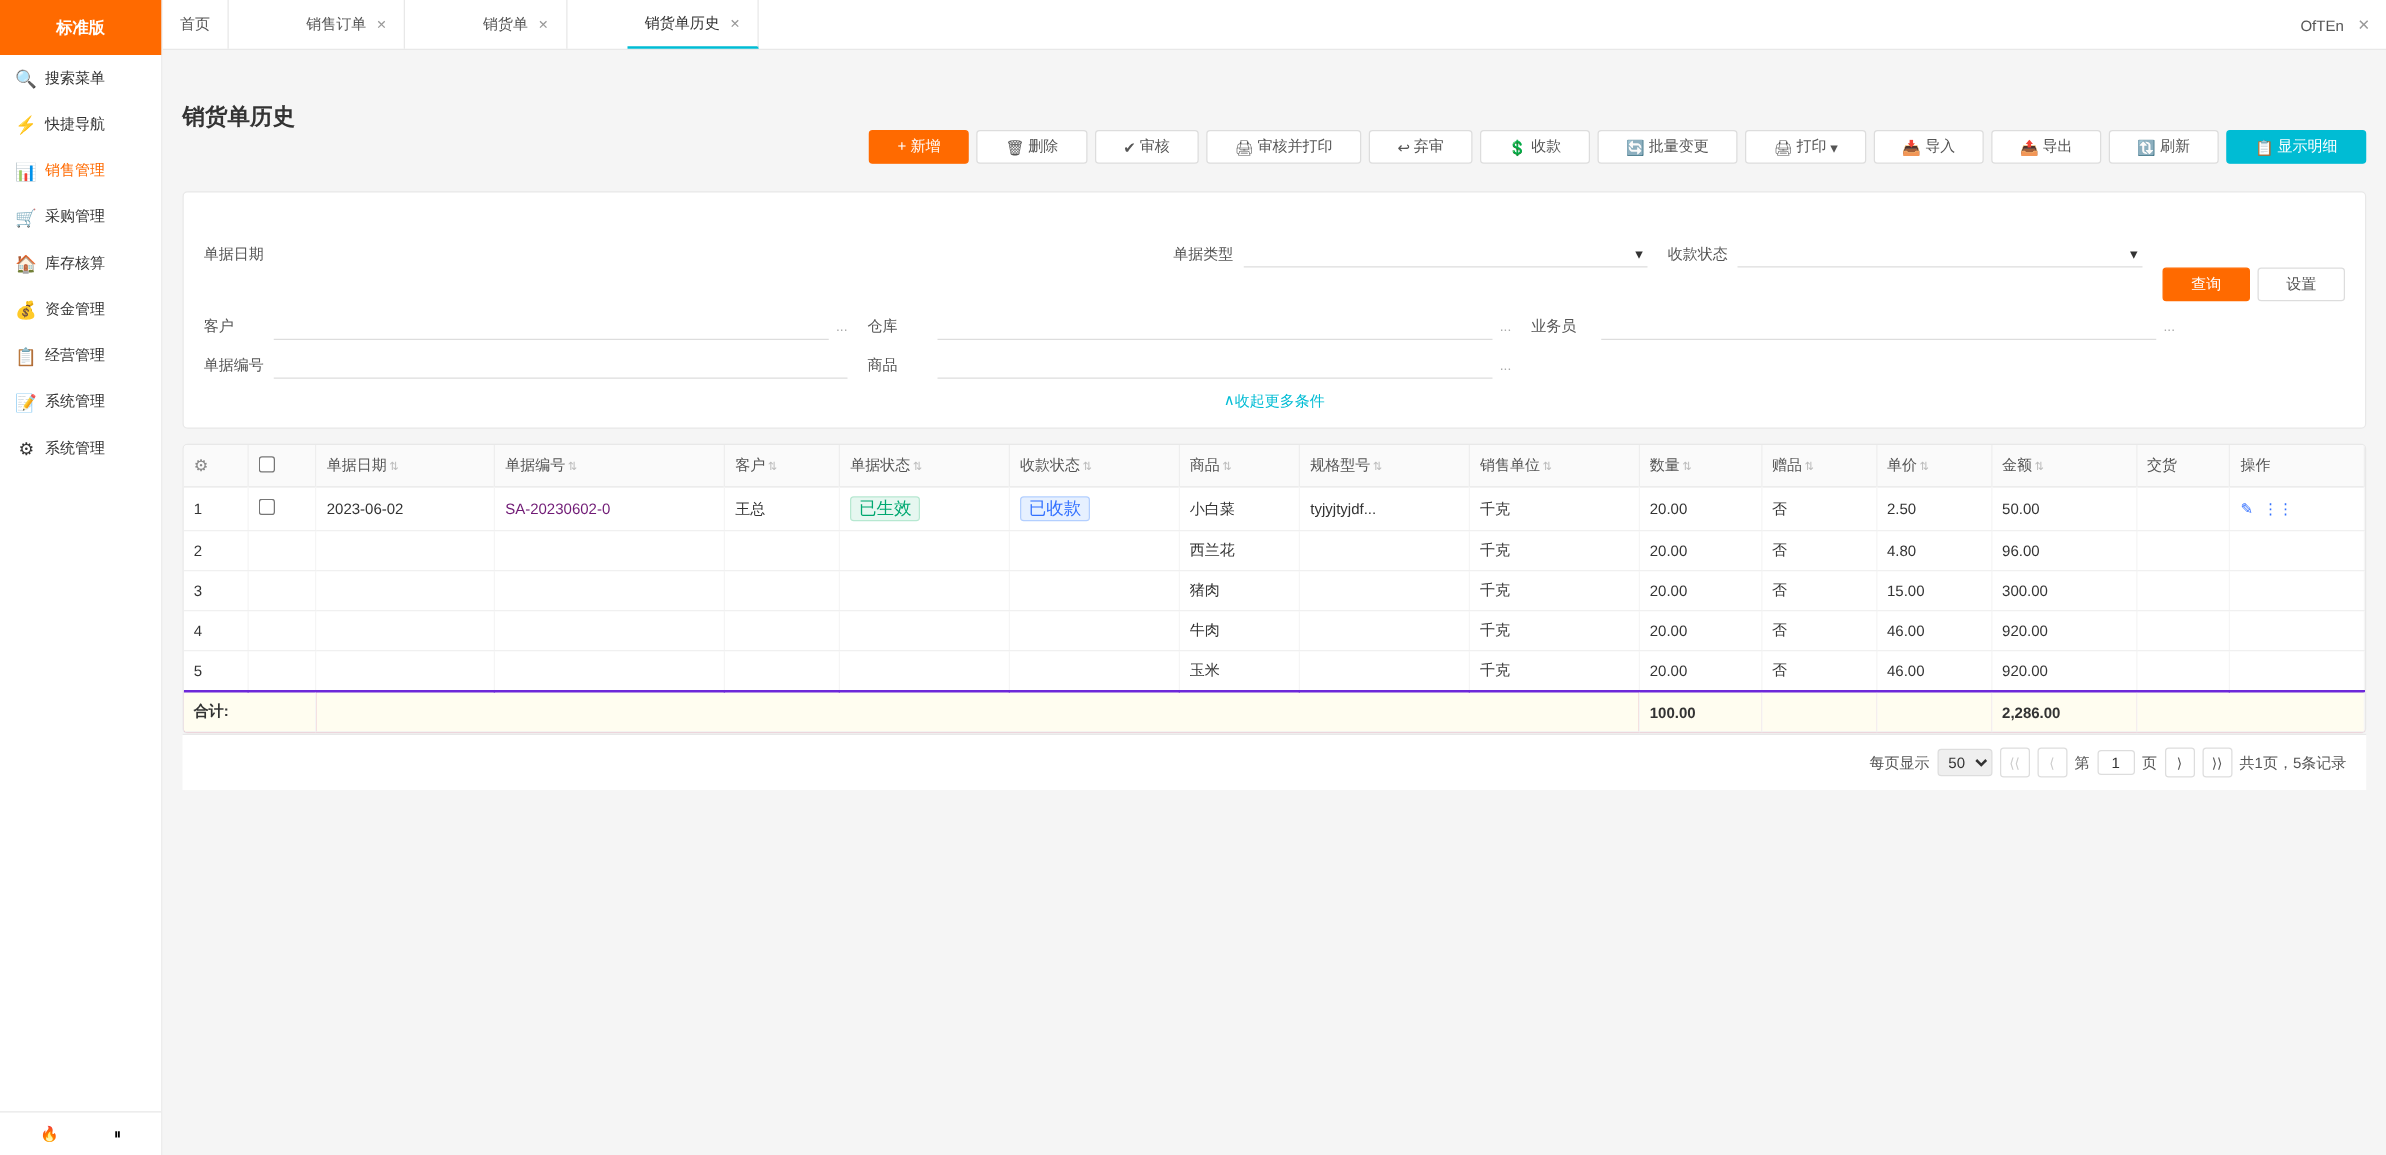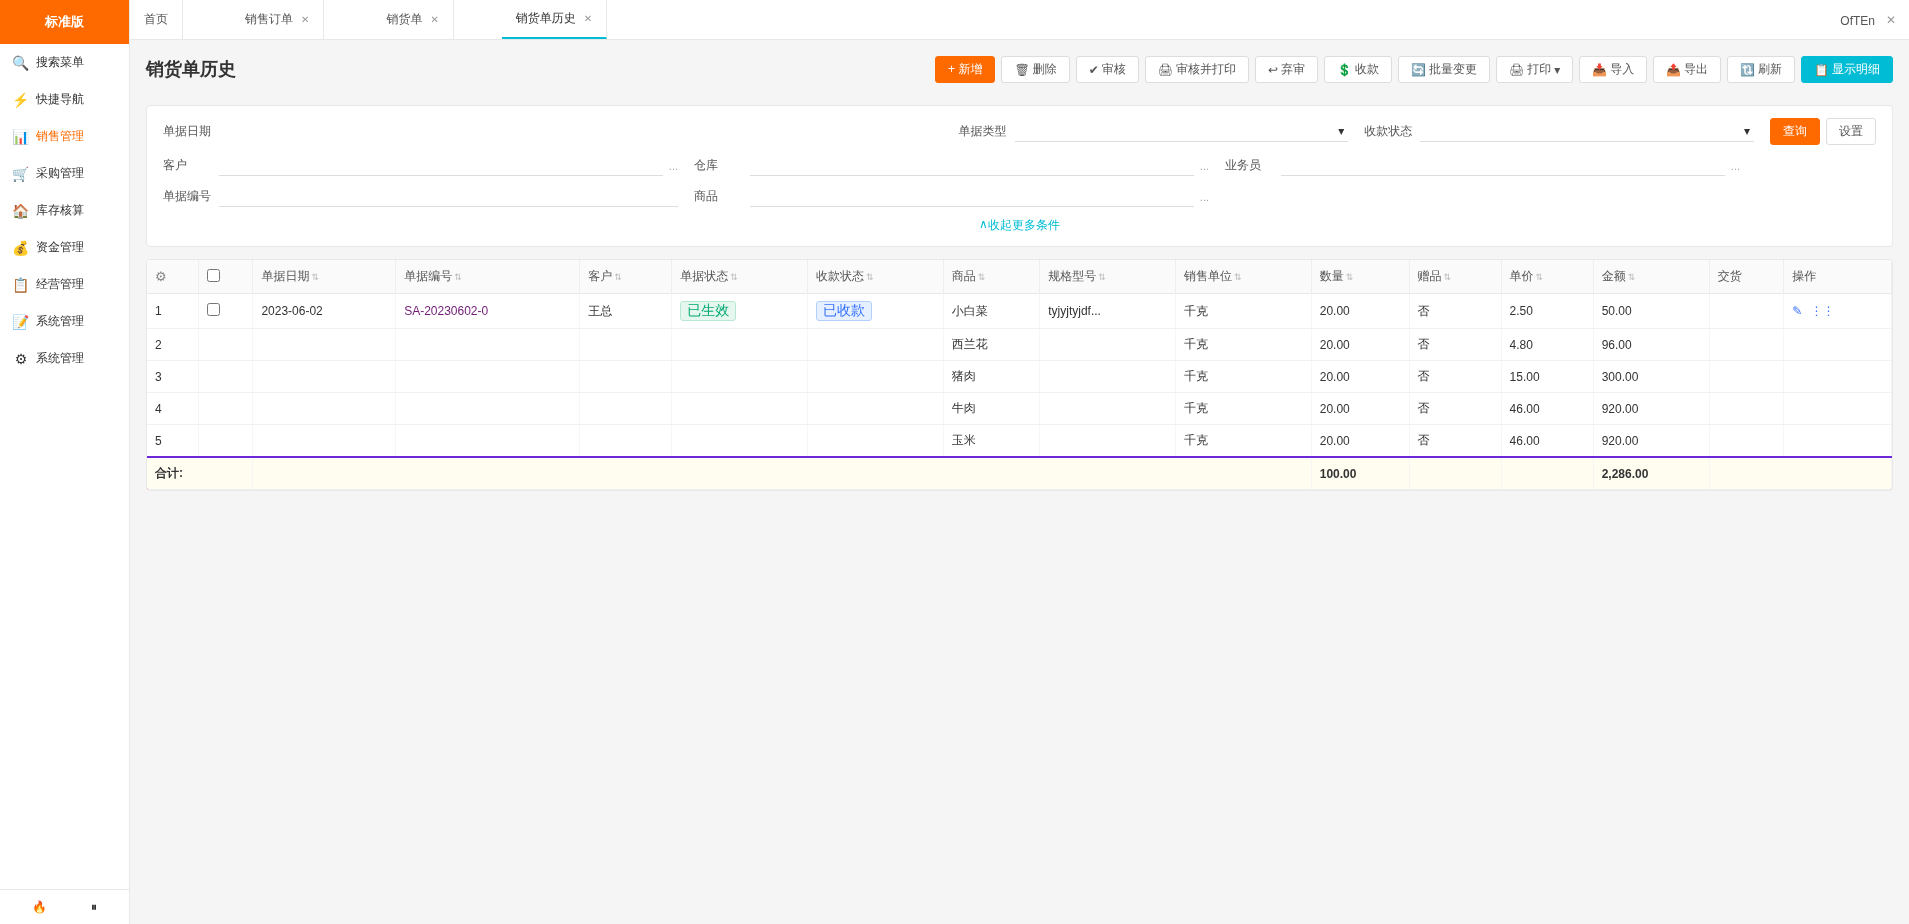--- a/index.html
+++ b/index.html
@@ -121,27 +121,28 @@
       display: flex;
       align-items: center;
       gap: 6px;
       margin-bottom: 12px;
       flex-wrap: wrap;
     }
     .btn {
       display: flex;
       align-items: center;
       gap: 3px;
-      padding: 4px 12px;
+      padding: 4px 22px;
       border: 1px solid #ddd;
       border-radius: 3px;
       background: #fff;
       cursor: pointer;
       color: #555;
       font-size: 12px;
+      margin-top: 48px;
     }
     .btn-primary {
       background: #ff6a00;
       color: #fff;
       border-color: #ff6a00;
     }
     .btn-teal {
       background: #00bcd4;
       color: #fff;
       border-color: #00bcd4;
@@ -648,14 +649,28 @@
             <td>100.00</td>
             <td></td>
             <td></td>
             <td>2,286.00</td>
             <td colspan="2"></td>
           </tr>
         </tfoot>
       </table>
     </div>
 
+    <div class="pagination">
+      <span class="page-size-label">每页显示</span>
+      <select class="page-size-select">
+        <option>50</option>
+      </select>
+      <div class="page-btn disabled">⟨⟨</div>
+      <div class="page-btn disabled">⟨</div>
+      <span class="page-info">第</span>
+      <input class="page-input" value="1" style="">
+      <span class="page-info">页</span>
+      <div class="page-btn">⟩</div>
+      <div class="page-btn">⟩⟩</div>
+      <span class="page-info">共1页，5条记录</span>
+    </div>
   </div>
 </div>
 
 </body></html>

